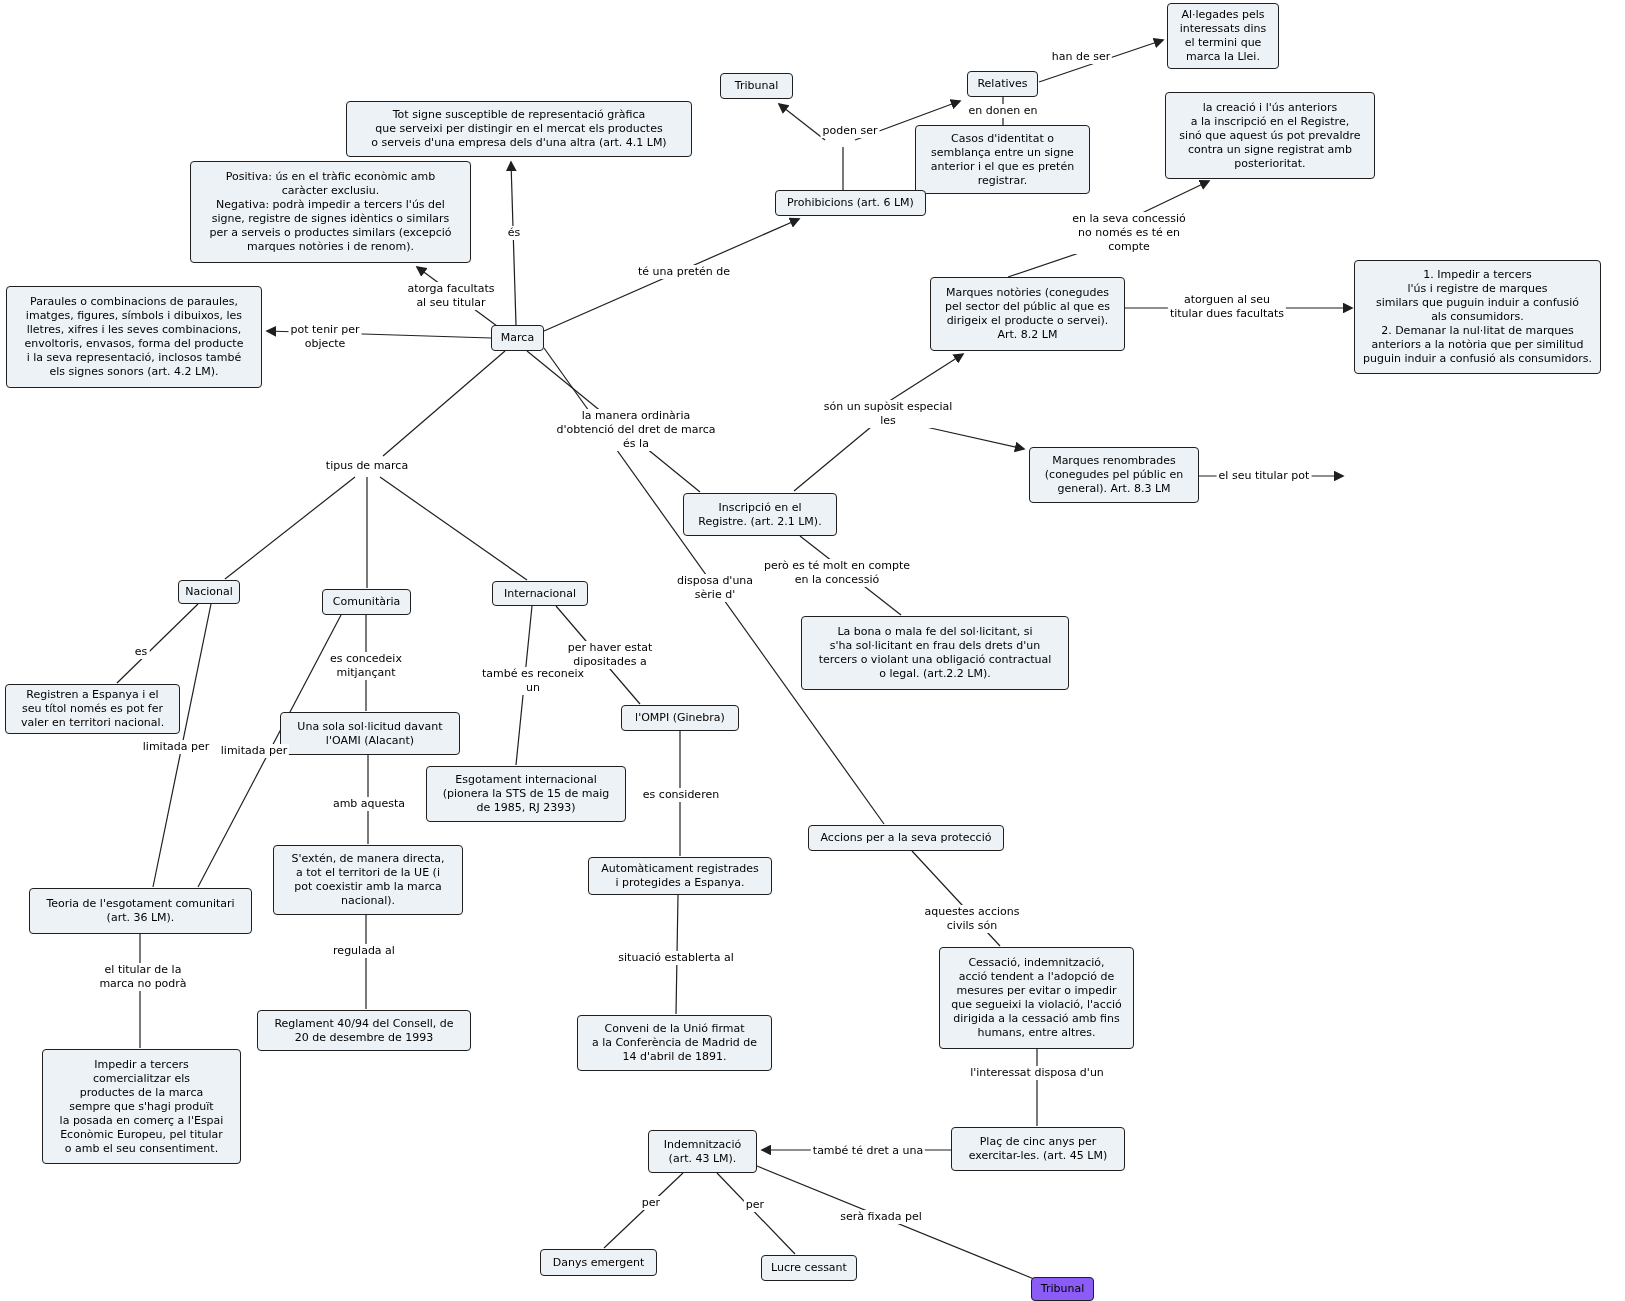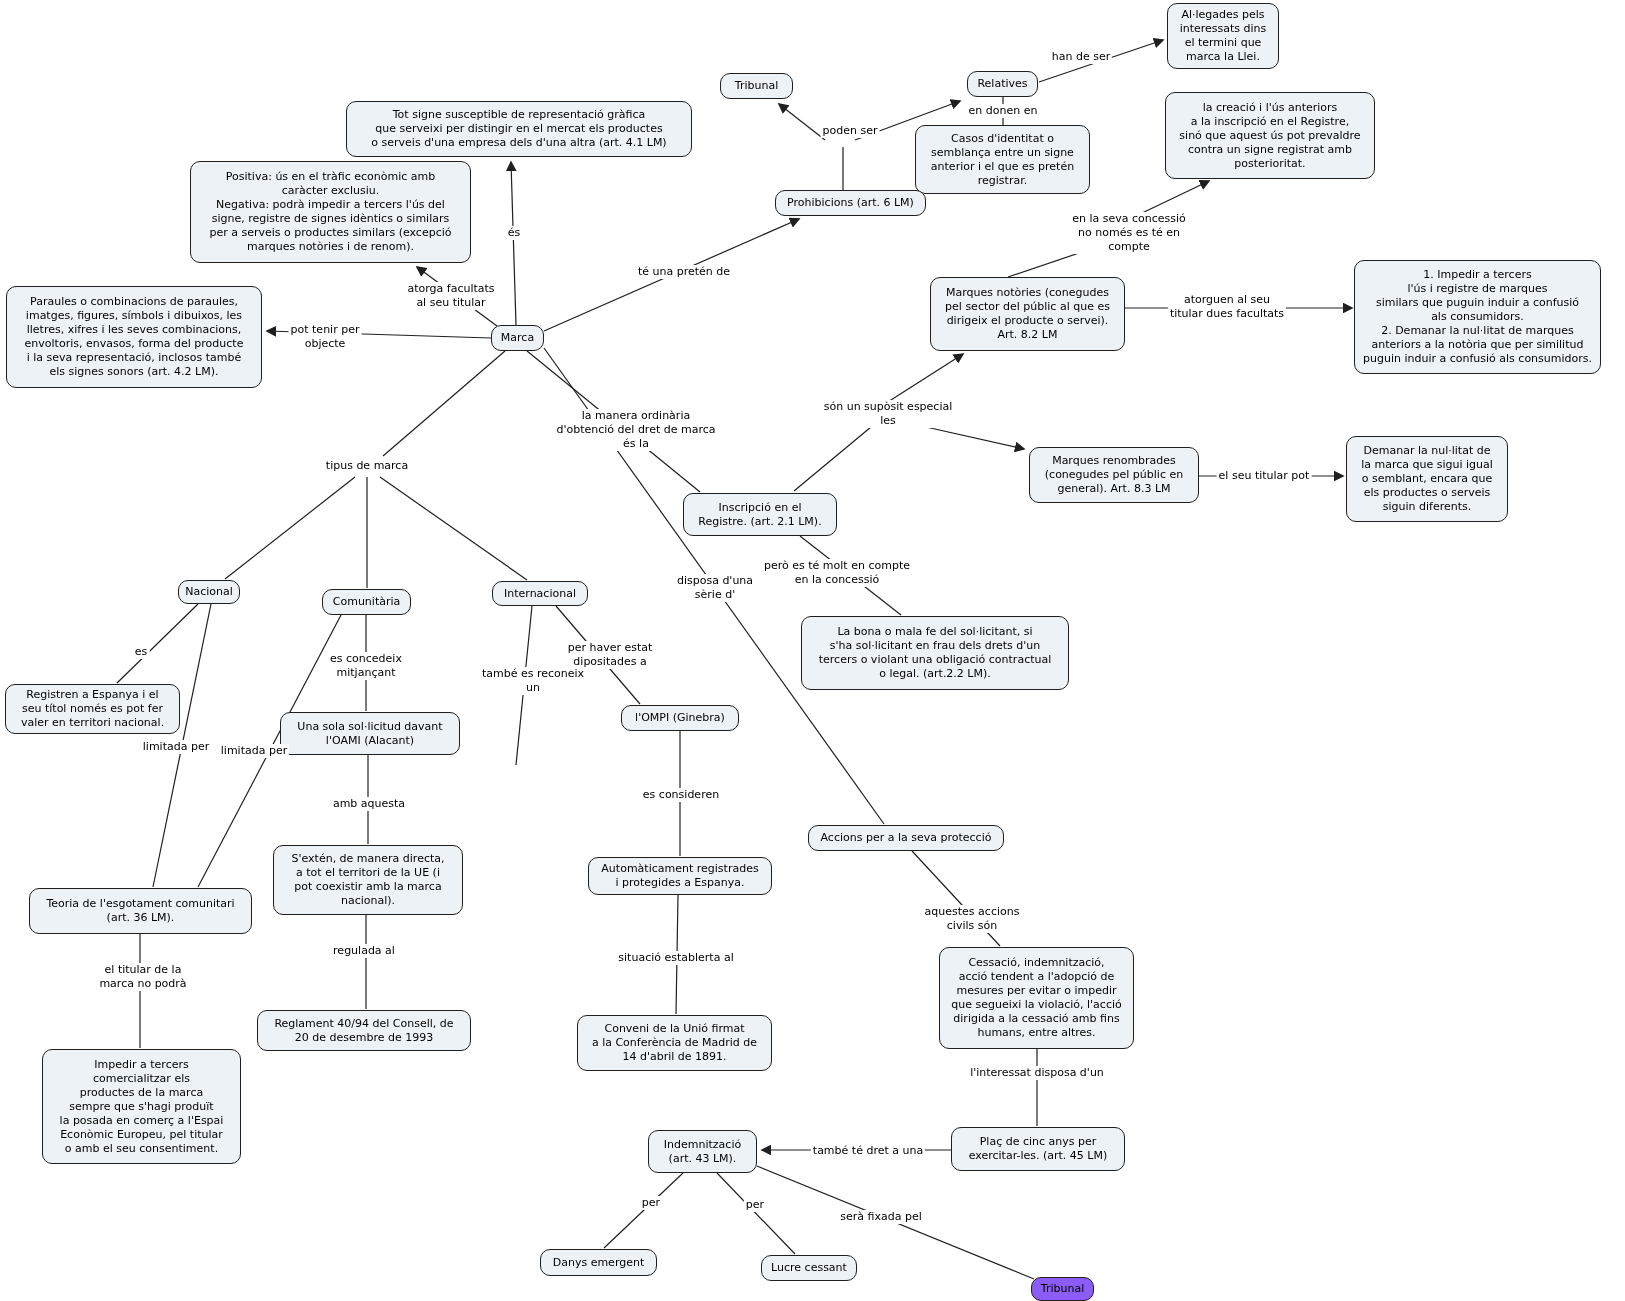--- a/index.html
+++ b/index.html
@@ -17,21 +17,21 @@
     width: 1625px;
     height: 1301px;
   }
   .node {
     position: absolute;
     display: flex;
     align-items: center;
     justify-content: center;
     background: #edf2f6;
     border: 1.4px solid #1f1f1f;
-    border-radius: 10px;
+    border-radius: 4px;
     color: #000000;
     font-size: 11px;
     line-height: 14px;
     text-align: center;
     box-sizing: border-box;
     z-index: 2;
   }
   .node span { white-space: pre; display: block; }
   .lbl {
     position: absolute;
@@ -164,27 +164,20 @@
 els signes sonors (art. 4.2 LM).</span>
     </div>
     <div class="node" style="left: 491px; top: 325px; width: 53px; height: 26px; background: rgb(237, 242, 246); border-color: rgb(31, 31, 31);">
       <span>Marca</span>
     </div>
     <div class="node" style="left: 1029px; top: 447px; width: 170px; height: 56px; background: rgb(237, 242, 246); border-color: rgb(31, 31, 31);">
       <span>Marques renombrades
 (conegudes pel públic en
 general). Art. 8.3 LM</span>
     </div>
-    <div class="node" style="left: 1346px; top: 436px; width: 162px; height: 86px; background: rgb(237, 242, 246); border-color: rgb(31, 31, 31);">
-      <span>Demanar la nul·litat de
-la marca que sigui igual
-o semblant, encara que
-els productes o serveis
-siguin diferents.</span>
-    </div>
     <div class="node" style="left: 683px; top: 493px; width: 154px; height: 43px; background: rgb(237, 242, 246); border-color: rgb(31, 31, 31);">
       <span>Inscripció en el
 Registre. (art. 2.1 LM).</span>
     </div>
     <div class="node" style="left: 178px; top: 580px; width: 62px; height: 24px; background: rgb(237, 242, 246); border-color: rgb(31, 31, 31);">
       <span>Nacional</span>
     </div>
     <div class="node" style="left: 322px; top: 589px; width: 89px; height: 26px; background: rgb(237, 242, 246); border-color: rgb(31, 31, 31);">
       <span>Comunitària</span>
     </div>
@@ -201,20 +194,25 @@
       <span>Registren a Espanya i el
 seu títol només es pot fer
 valer en territori nacional.</span>
     </div>
     <div class="node" style="left: 621px; top: 705px; width: 118px; height: 26px; background: rgb(237, 242, 246); border-color: rgb(31, 31, 31);">
       <span>l'OMPI (Ginebra)</span>
     </div>
     <div class="node" style="left: 280px; top: 712px; width: 180px; height: 43px; background: rgb(237, 242, 246); border-color: rgb(31, 31, 31);">
       <span>Una sola sol·licitud davant
 l'OAMI (Alacant)</span>
+    </div>
+    <div class="node" style="left: 426px; top: 766px; width: 200px; height: 56px; background: rgb(237, 242, 246); border-color: rgb(31, 31, 31);">
+      <span>Esgotament internacional
+(pionera la STS de 15 de maig
+de 1985, RJ 2393)</span>
     </div>
     <div class="node" style="left: 273px; top: 845px; width: 190px; height: 70px; background: rgb(237, 242, 246); border-color: rgb(31, 31, 31);">
       <span>S'extén, de manera directa,
 a tot el territori de la UE (i
 pot coexistir amb la marca
 nacional).</span>
     </div>
     <div class="node" style="left: 808px; top: 825px; width: 196px; height: 26px; background: rgb(237, 242, 246); border-color: rgb(31, 31, 31);">
       <span>Accions per a la seva protecció</span>
     </div>

